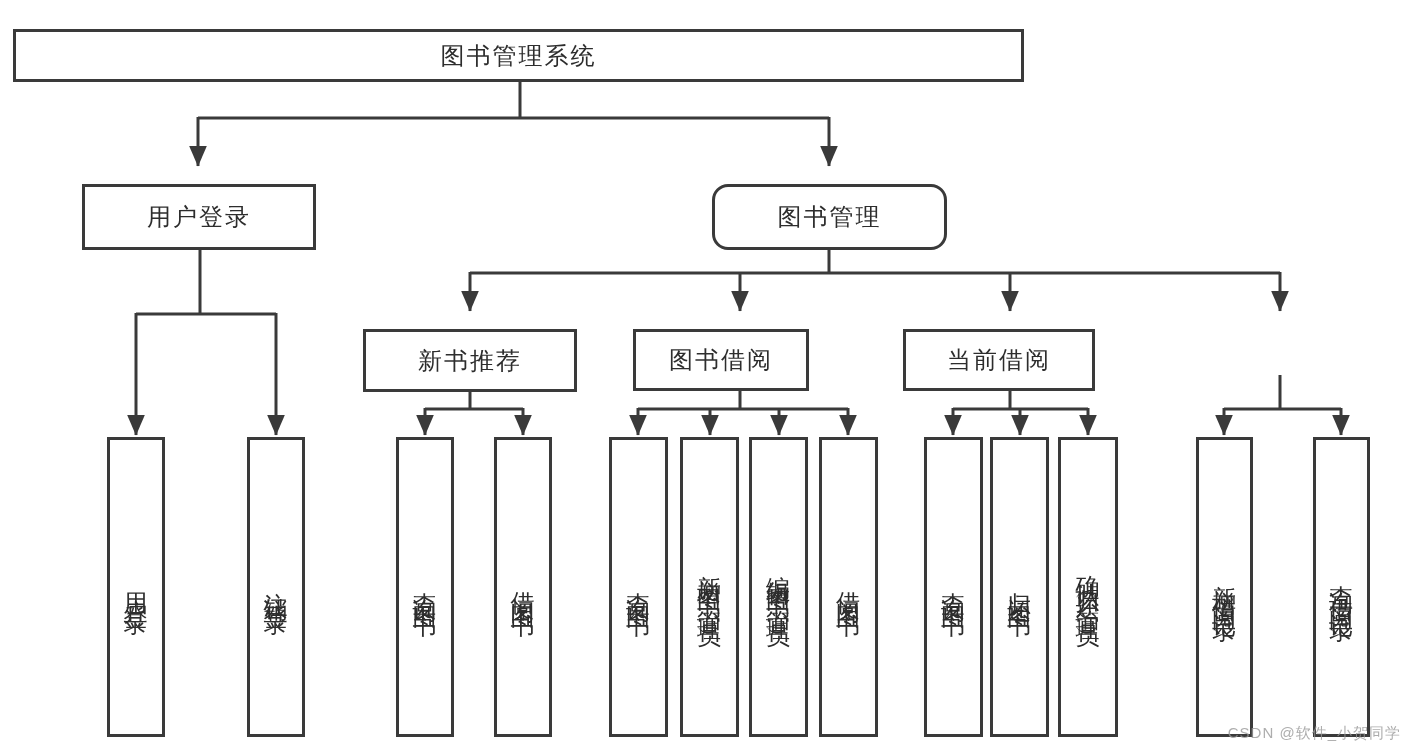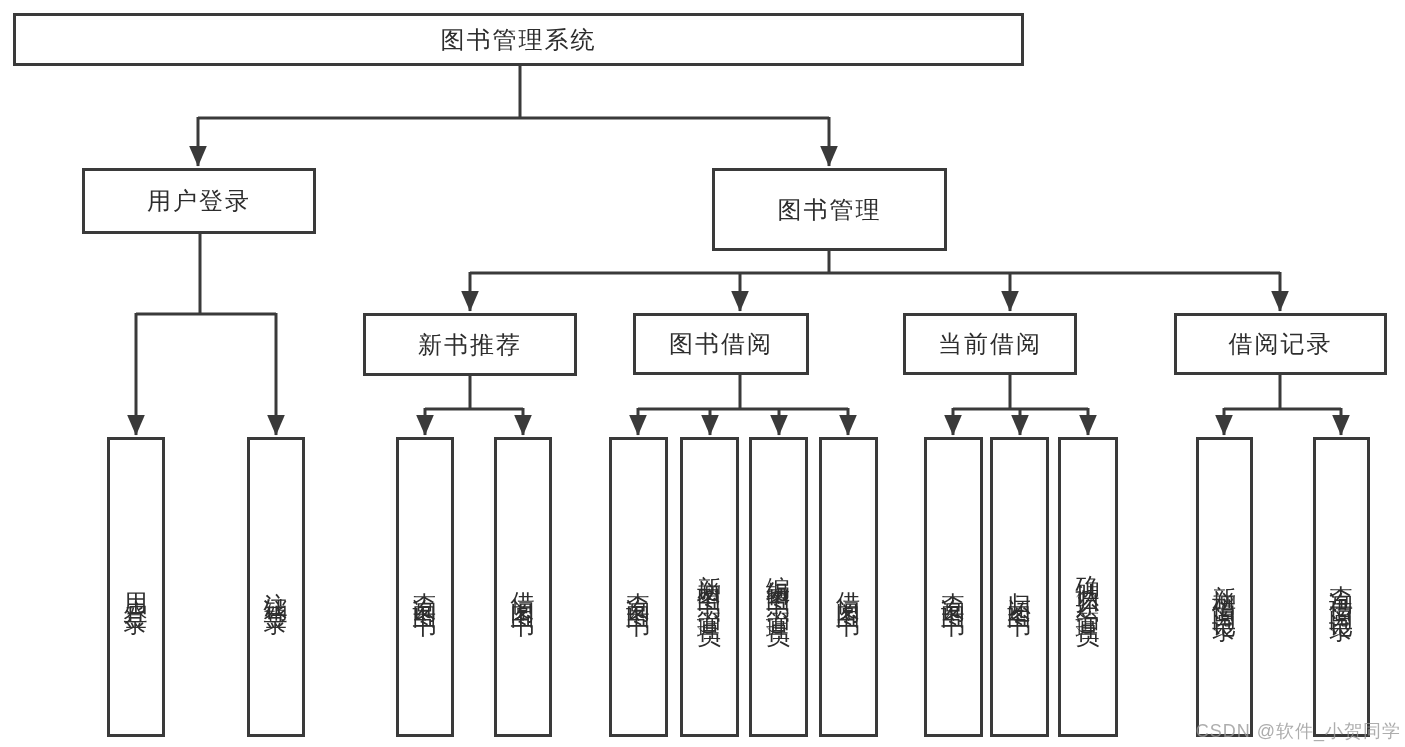--- a/index.html
+++ b/index.html
@@ -17,33 +17,33 @@
   }
   .wires { position: absolute; left: 0; top: 0; }
   .node {
     position: absolute;
     border: 3px solid #3a3a3a;
     background: #ffffff;
     display: flex;
     align-items: center;
     justify-content: center;
   }
-  .h-node { font-size: 24px; letter-spacing: 2px; }
+  .h-node { font-size: 24px; letter-spacing: 2px; margin-top: 16px; }
   .v-node .lbl {
     writing-mode: vertical-rl;
     text-orientation: mixed;
     font-size: 24px;
     line-height: 1.05;
     letter-spacing: 7px;
     white-space: nowrap;
   }
   .watermark {
     position: absolute;
     right: 4px; bottom: 4px;
-    font-size: 18px;
+    font-size: 15px;
     letter-spacing: 1px;
     color: rgba(152, 152, 152, 0.8);
     z-index: 5;
     white-space: nowrap;
   }
 </style>
 </head>
 <body>
 
 <div class="stage">
@@ -98,35 +98,32 @@
     </g>
   </svg>
 
   <div class="node h-node" style="left:13px; top:13px; width:1011px; height:53px;">
     <span class="lbl">图书管理系统</span>
   </div>
 
   <div class="node h-node" style="left:82px; top:168px; width:234px; height:66px;">
     <span class="lbl">用户登录</span>
   </div>
-  <div class="node h-node" style="left:712px; top:168px; width:235px; height:83px;">
+  <div class="node h-node" style="left:712px; top:168px; width:235px; height:66px;border-radius:16px;">
     <span class="lbl">图书管理</span>
   </div>
 
   <div class="node h-node" style="left:363px; top:313px; width:214px; height:63px;">
     <span class="lbl">新书推荐</span>
   </div>
   <div class="node h-node" style="left:633px; top:313px; width:176px; height:62px;">
     <span class="lbl">图书借阅</span>
   </div>
-  <div class="node h-node" style="left:903px; top:313px; width:174px; height:62px;">
+  <div class="node h-node" style="left:903px; top:313px; width:192px; height:62px;">
     <span class="lbl">当前借阅</span>
-  </div>
-  <div class="node h-node" style="left:1174px; top:313px; width:213px; height:62px;">
-    <span class="lbl">借阅记录</span>
   </div>
 
   <div class="node v-node" style="left:107px; top:437px; width:58px; height:300px;">
     <span class="lbl">用户登录</span>
   </div>
   <div class="node v-node" style="left:247px; top:437px; width:58px; height:300px;">
     <span class="lbl">注销登录</span>
   </div>
 
   <div class="node v-node" style="left:396px; top:437px; width:58px; height:300px;">

